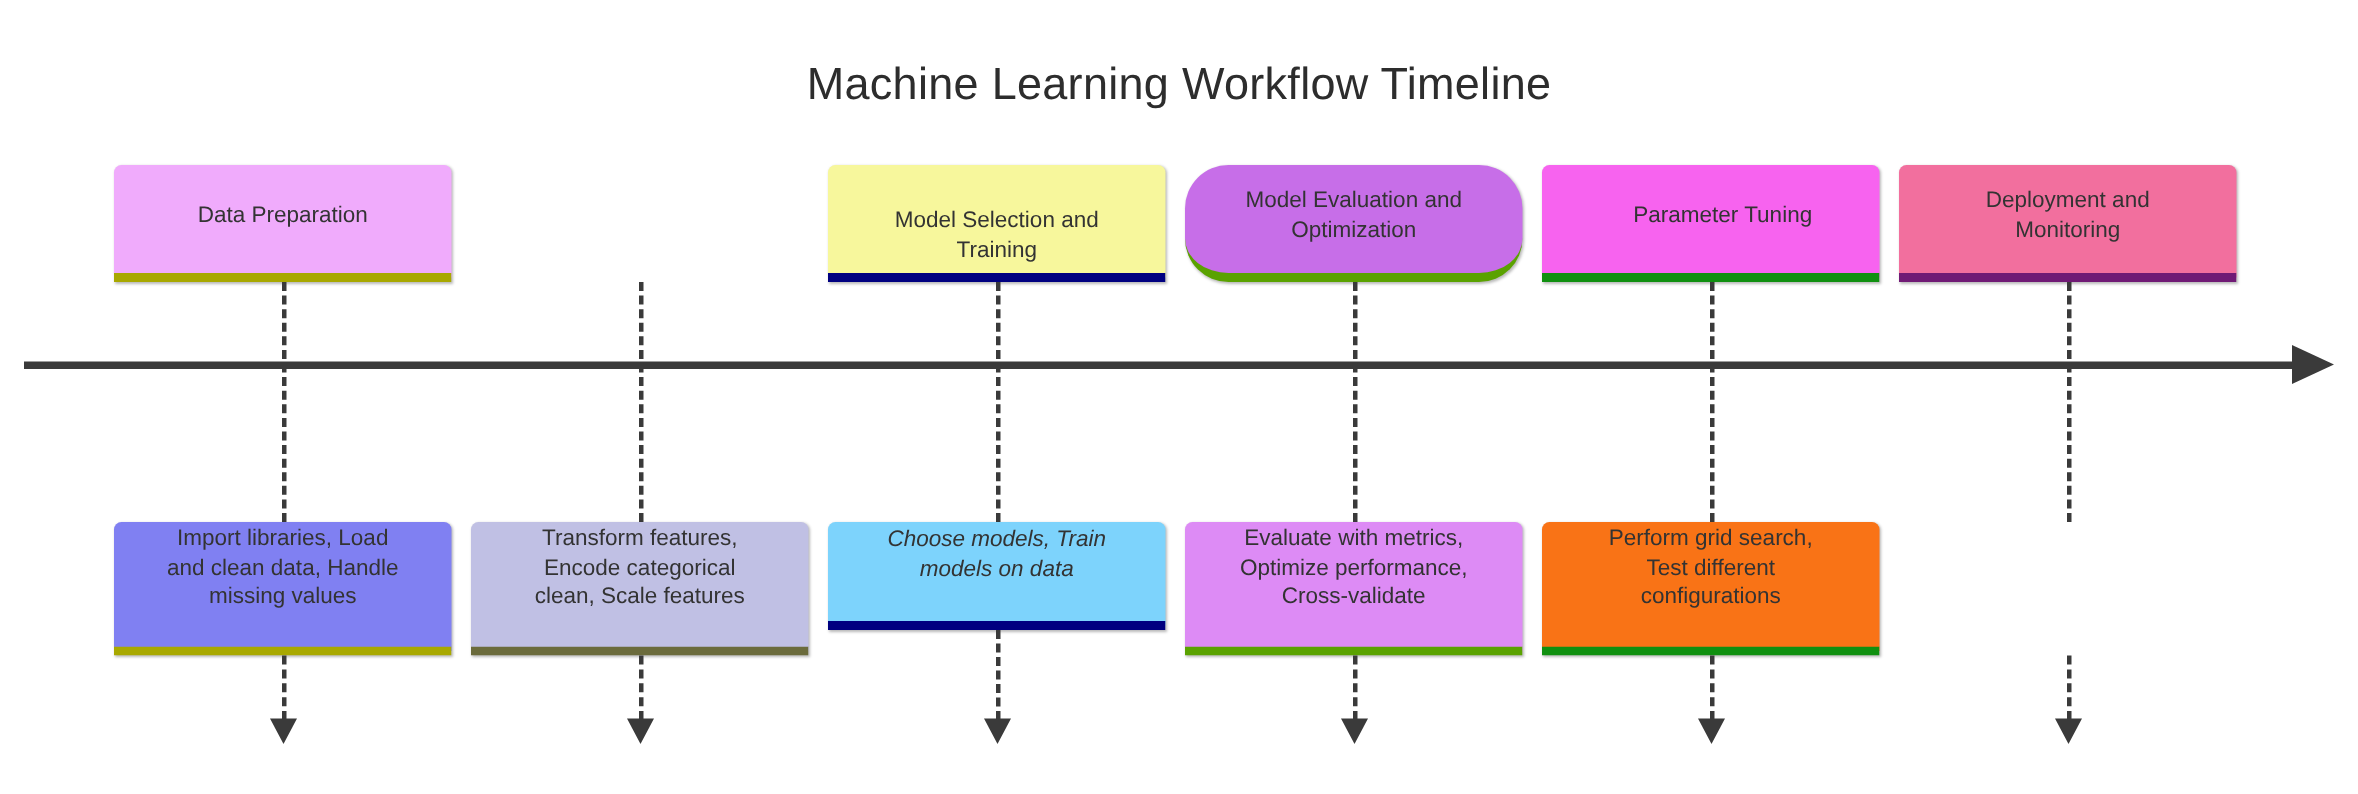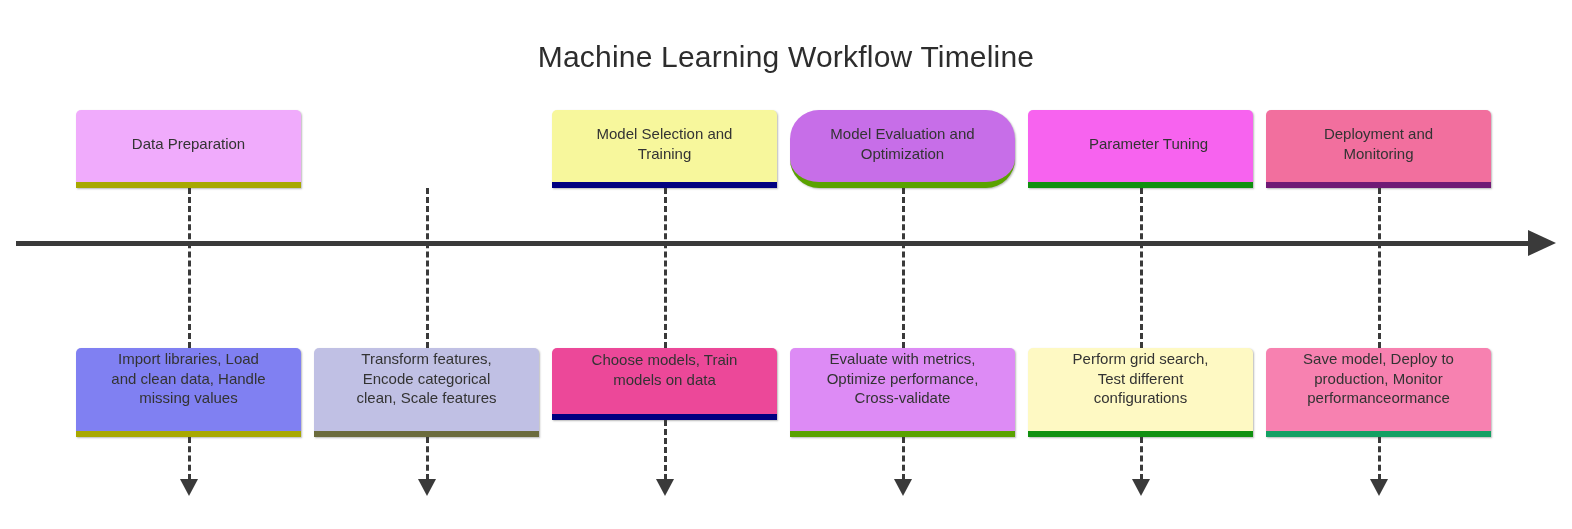--- a/index.html
+++ b/index.html
@@ -143,26 +143,26 @@
       <div class="connector" style="left:112px;"></div>
       <div class="phase-box phase-desc tall" style="background:#c0c0e4;border-bottom:6px solid #6b6b3c;">
         <span class="box-label">Transform features,
 Encode categorical
 clean, Scale features</span>
       </div>
       <div class="tail tall-tail" style="left:112px;"></div>
       <div class="tail-arrow tall-tail" style="left:104px;"></div>
     </div>
     <div class="phase-col" style="left: 552px; width: 225px;">
-      <div class="phase-box phase-top" style="background:#f7f79c;border-bottom:6px solid #000080;">
+      <div class="phase-box phase-top" style="background:#f7f79c;border-bottom:6px solid #000080;align-items:flex-end;">
         <span class="box-label">Model Selection and
 Training</span>
       </div>
       <div class="connector" style="left:112px;"></div>
-      <div class="phase-box phase-desc short" style="background:#ec4899;border-bottom:6px solid #000080;">
+      <div class="phase-box phase-desc short" style="background:#7dd3fc;border-bottom:6px solid #000080;font-style:italic;">
         <span class="box-label">Choose models, Train
 models on data</span>
       </div>
       <div class="tail short-tail" style="left:112px;"></div>
       <div class="tail-arrow short-tail" style="left:104px;"></div>
     </div>
     <div class="phase-col" style="left: 790px; width: 225px;">
       <div class="phase-box phase-top" style="background:#c76ee8;border-bottom:6px solid #5aa200;border-radius:29px;">
         <span class="box-label">Model Evaluation and
 Optimization</span>
@@ -174,35 +174,30 @@
 Cross-validate</span>
       </div>
       <div class="tail tall-tail" style="left:112px;"></div>
       <div class="tail-arrow tall-tail" style="left:104px;"></div>
     </div>
     <div class="phase-col" style="left: 1028px; width: 225px;">
       <div class="phase-box phase-top" style="background:#f763ef;border-bottom:6px solid #109010;padding-left:24px;">
         <span class="box-label">Parameter Tuning</span>
       </div>
       <div class="connector" style="left:112px;"></div>
-      <div class="phase-box phase-desc tall" style="background:#fef9c3;border-bottom:6px solid #109010;">
+      <div class="phase-box phase-desc tall" style="background:#f97316;border-bottom:6px solid #109010;">
         <span class="box-label">Perform grid search,
 Test different
 configurations</span>
       </div>
       <div class="tail tall-tail" style="left:112px;"></div>
       <div class="tail-arrow tall-tail" style="left:104px;"></div>
     </div>
     <div class="phase-col" style="left: 1266px; width: 225px;">
       <div class="phase-box phase-top" style="background:#f26f9e;border-bottom:6px solid #701a75;">
         <span class="box-label">Deployment and
 Monitoring</span>
       </div>
       <div class="connector" style="left:112px;"></div>
-      <div class="phase-box phase-desc tall" style="background:#f781b0;border-bottom:6px solid #13a063;">
-        <span class="box-label">Save model, Deploy to
-production, Monitor
-performanceormance</span>
-      </div>
       <div class="tail tall-tail" style="left:112px;"></div>
       <div class="tail-arrow tall-tail" style="left:104px;"></div>
     </div>
   </div>
 
 </body></html>

